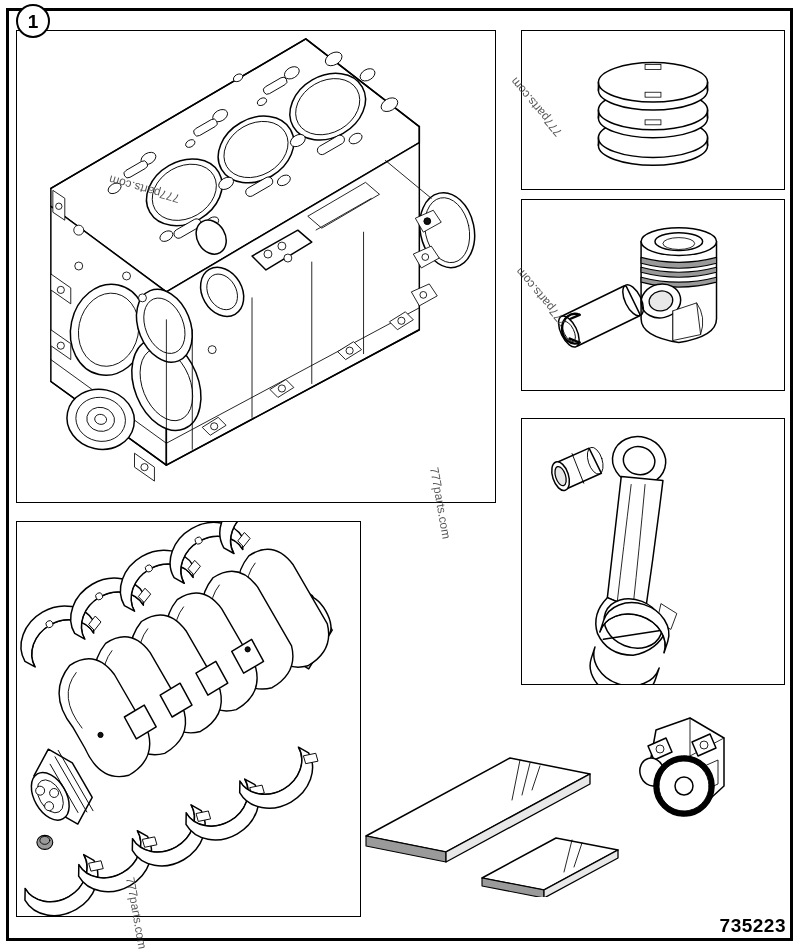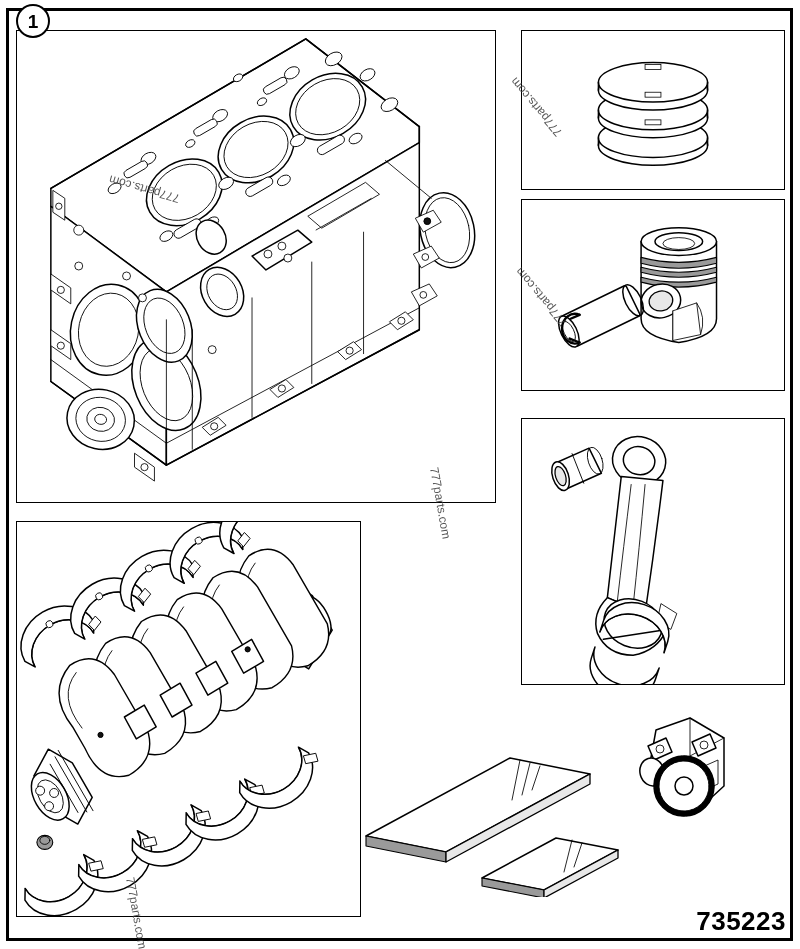--- a/index.html
+++ b/index.html
@@ -23,21 +23,21 @@
   #panel-piston {left:521px;top:199px; width:264px; height:192px;}
   #panel-rod    {left:521px;top:418px; width:264px; height:267px;}
   #panel-crank  {left:16px; top:521px; width:345px; height:396px;}
 
   .panel svg,.free svg{display:block;width:100%;height:100%;}
   .free{position:absolute;}
   #grp-gaskets{left:360px;top:752px;width:270px;height:145px;}
   #grp-oilpump{left:630px;top:712px;width:115px;height:120px;}
 
   
-  #part-number{position:absolute;right:14px;bottom:12px;font-size:26px;
+  #part-number{position:absolute;right:14px;bottom:12px;font-size:19px;
                font-weight:700;letter-spacing:.5px;z-index:30;}
 
   
   .wm{position:absolute;font-size:12px;color:#3a3a3a;white-space:nowrap;
       font-family:"Liberation Sans", sans-serif;opacity:.85;z-index:25;
       pointer-events:none;}
   #wm-block {left:108px;top:182px; transform:rotate(196deg);}
   #wm-rings {left:500px;top:100px; transform:rotate(230deg);}
   #wm-piston{left:505px;top:290px; transform:rotate(230deg);}
   #wm-center{left:404px;top:496px; transform:rotate(80deg);}

